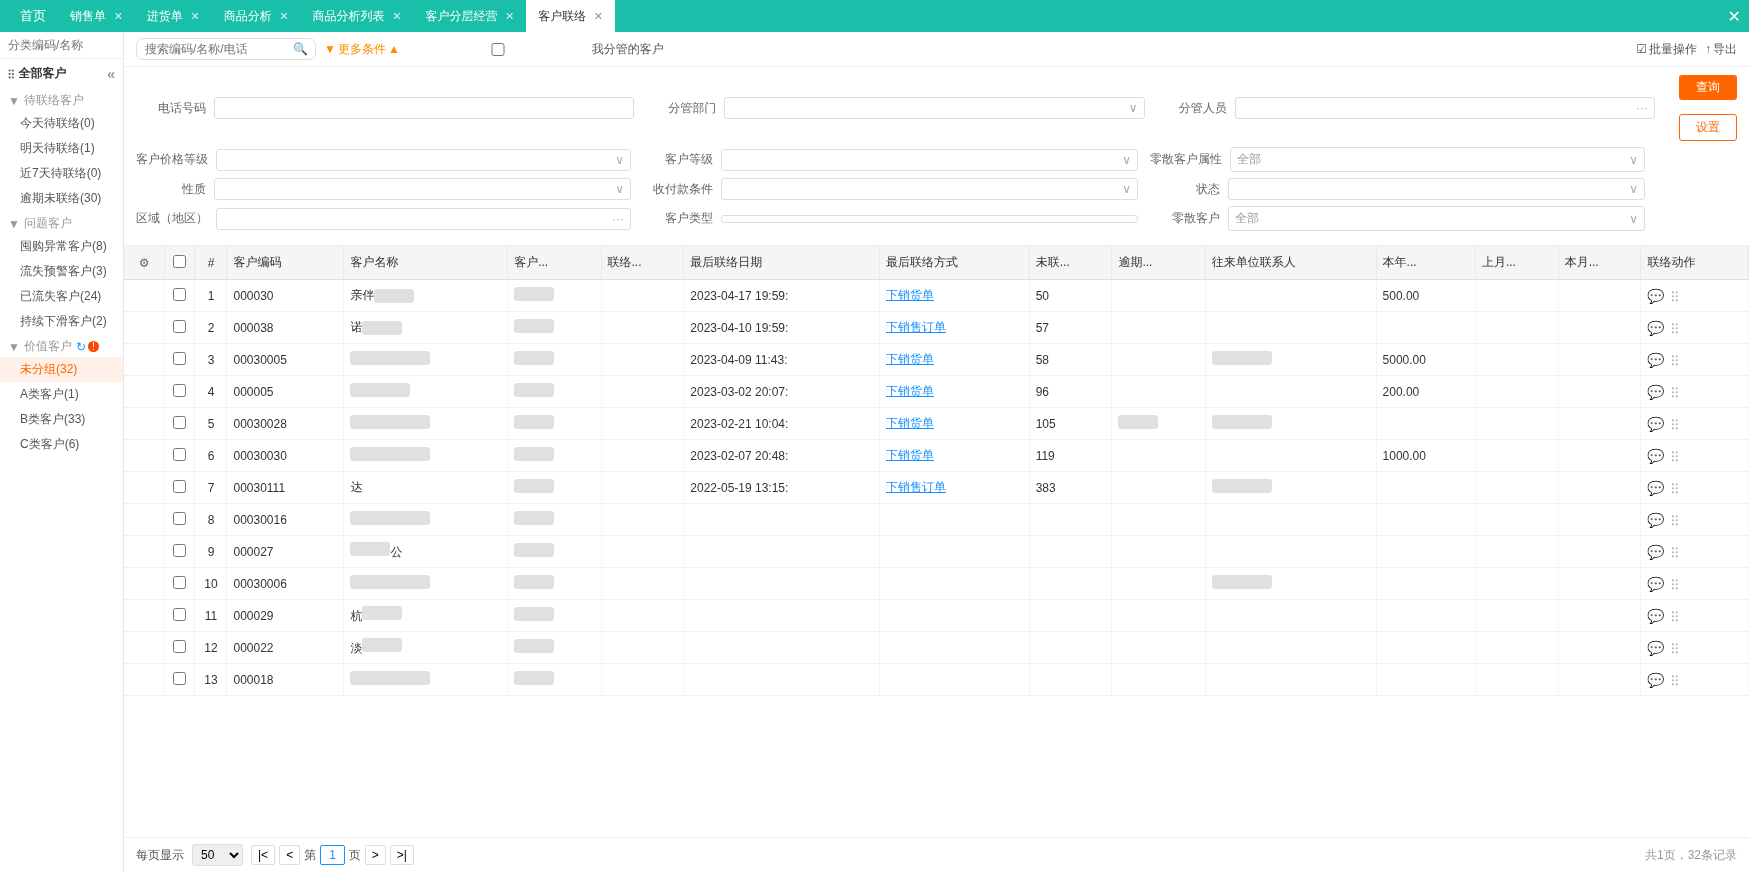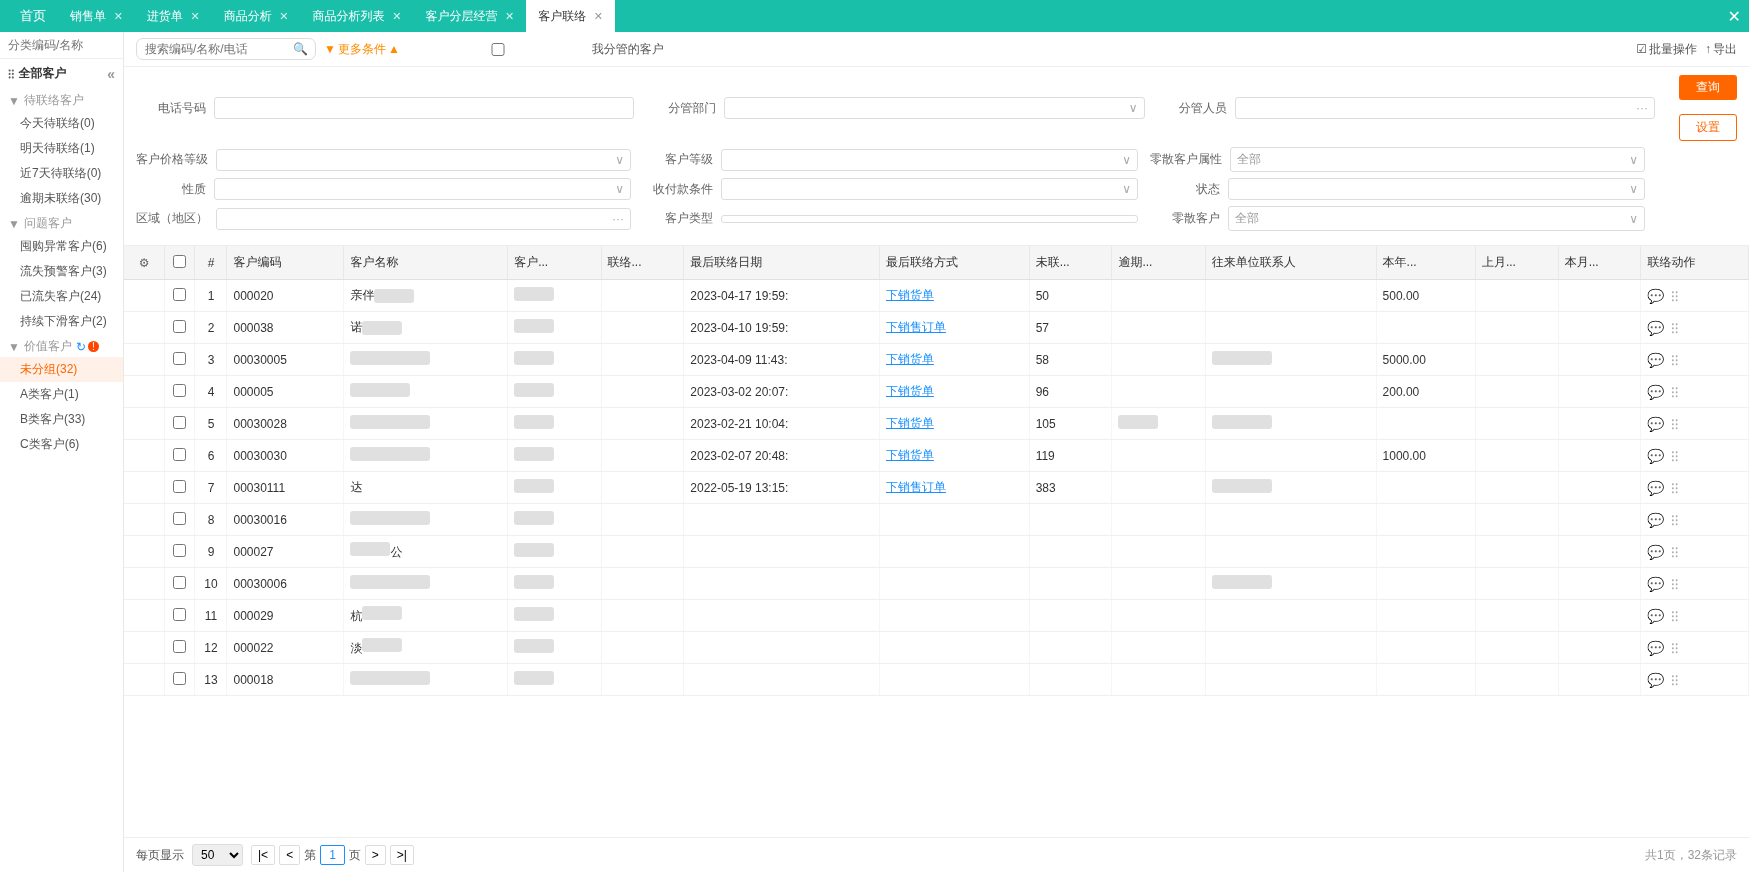--- a/index.html
+++ b/index.html
@@ -423,21 +423,21 @@
     </div>
     <div class="sidebar-item">
       <span>逾期未联络(30)</span>
     </div>
 
     <div class="sidebar-group-label">
       <span class="arrow">▼</span>
       <span>问题客户</span>
     </div>
     <div class="sidebar-item">
-      <span>囤购异常客户(6)</span>
+      <span>囤购异常客户(8)</span>
     </div>
     <div class="sidebar-item">
       <span>流失预警客户(3)</span>
     </div>
     <div class="sidebar-item">
       <span>已流失客户(24)</span>
     </div>
     <div class="sidebar-item">
       <span>持续下滑客户(2)</span>
     </div>
@@ -619,21 +619,21 @@
             <th>联络动作</th>
           </tr>
         </thead>
         <tbody id="table-body">
         <tr>
     <td></td>
     <td class="center">
       <input type="checkbox" style="">
     </td>
     <td class="center">1</td>
-    <td>000020</td>
+    <td>000030</td>
     <td style="color:#333"><span>亲伴</span><span class="blurred blurred-sm" style="vertical-align:middle;"></span></td>
     <td><span class="blurred blurred-sm"></span></td>
     <td></td>
     <td>2023-04-17 19:59:</td>
     <td><span class="link-text">下销货单</span></td>
     <td>50</td>
     <td></td>
     <td></td>
     <td>500.00</td>
     <td></td>

